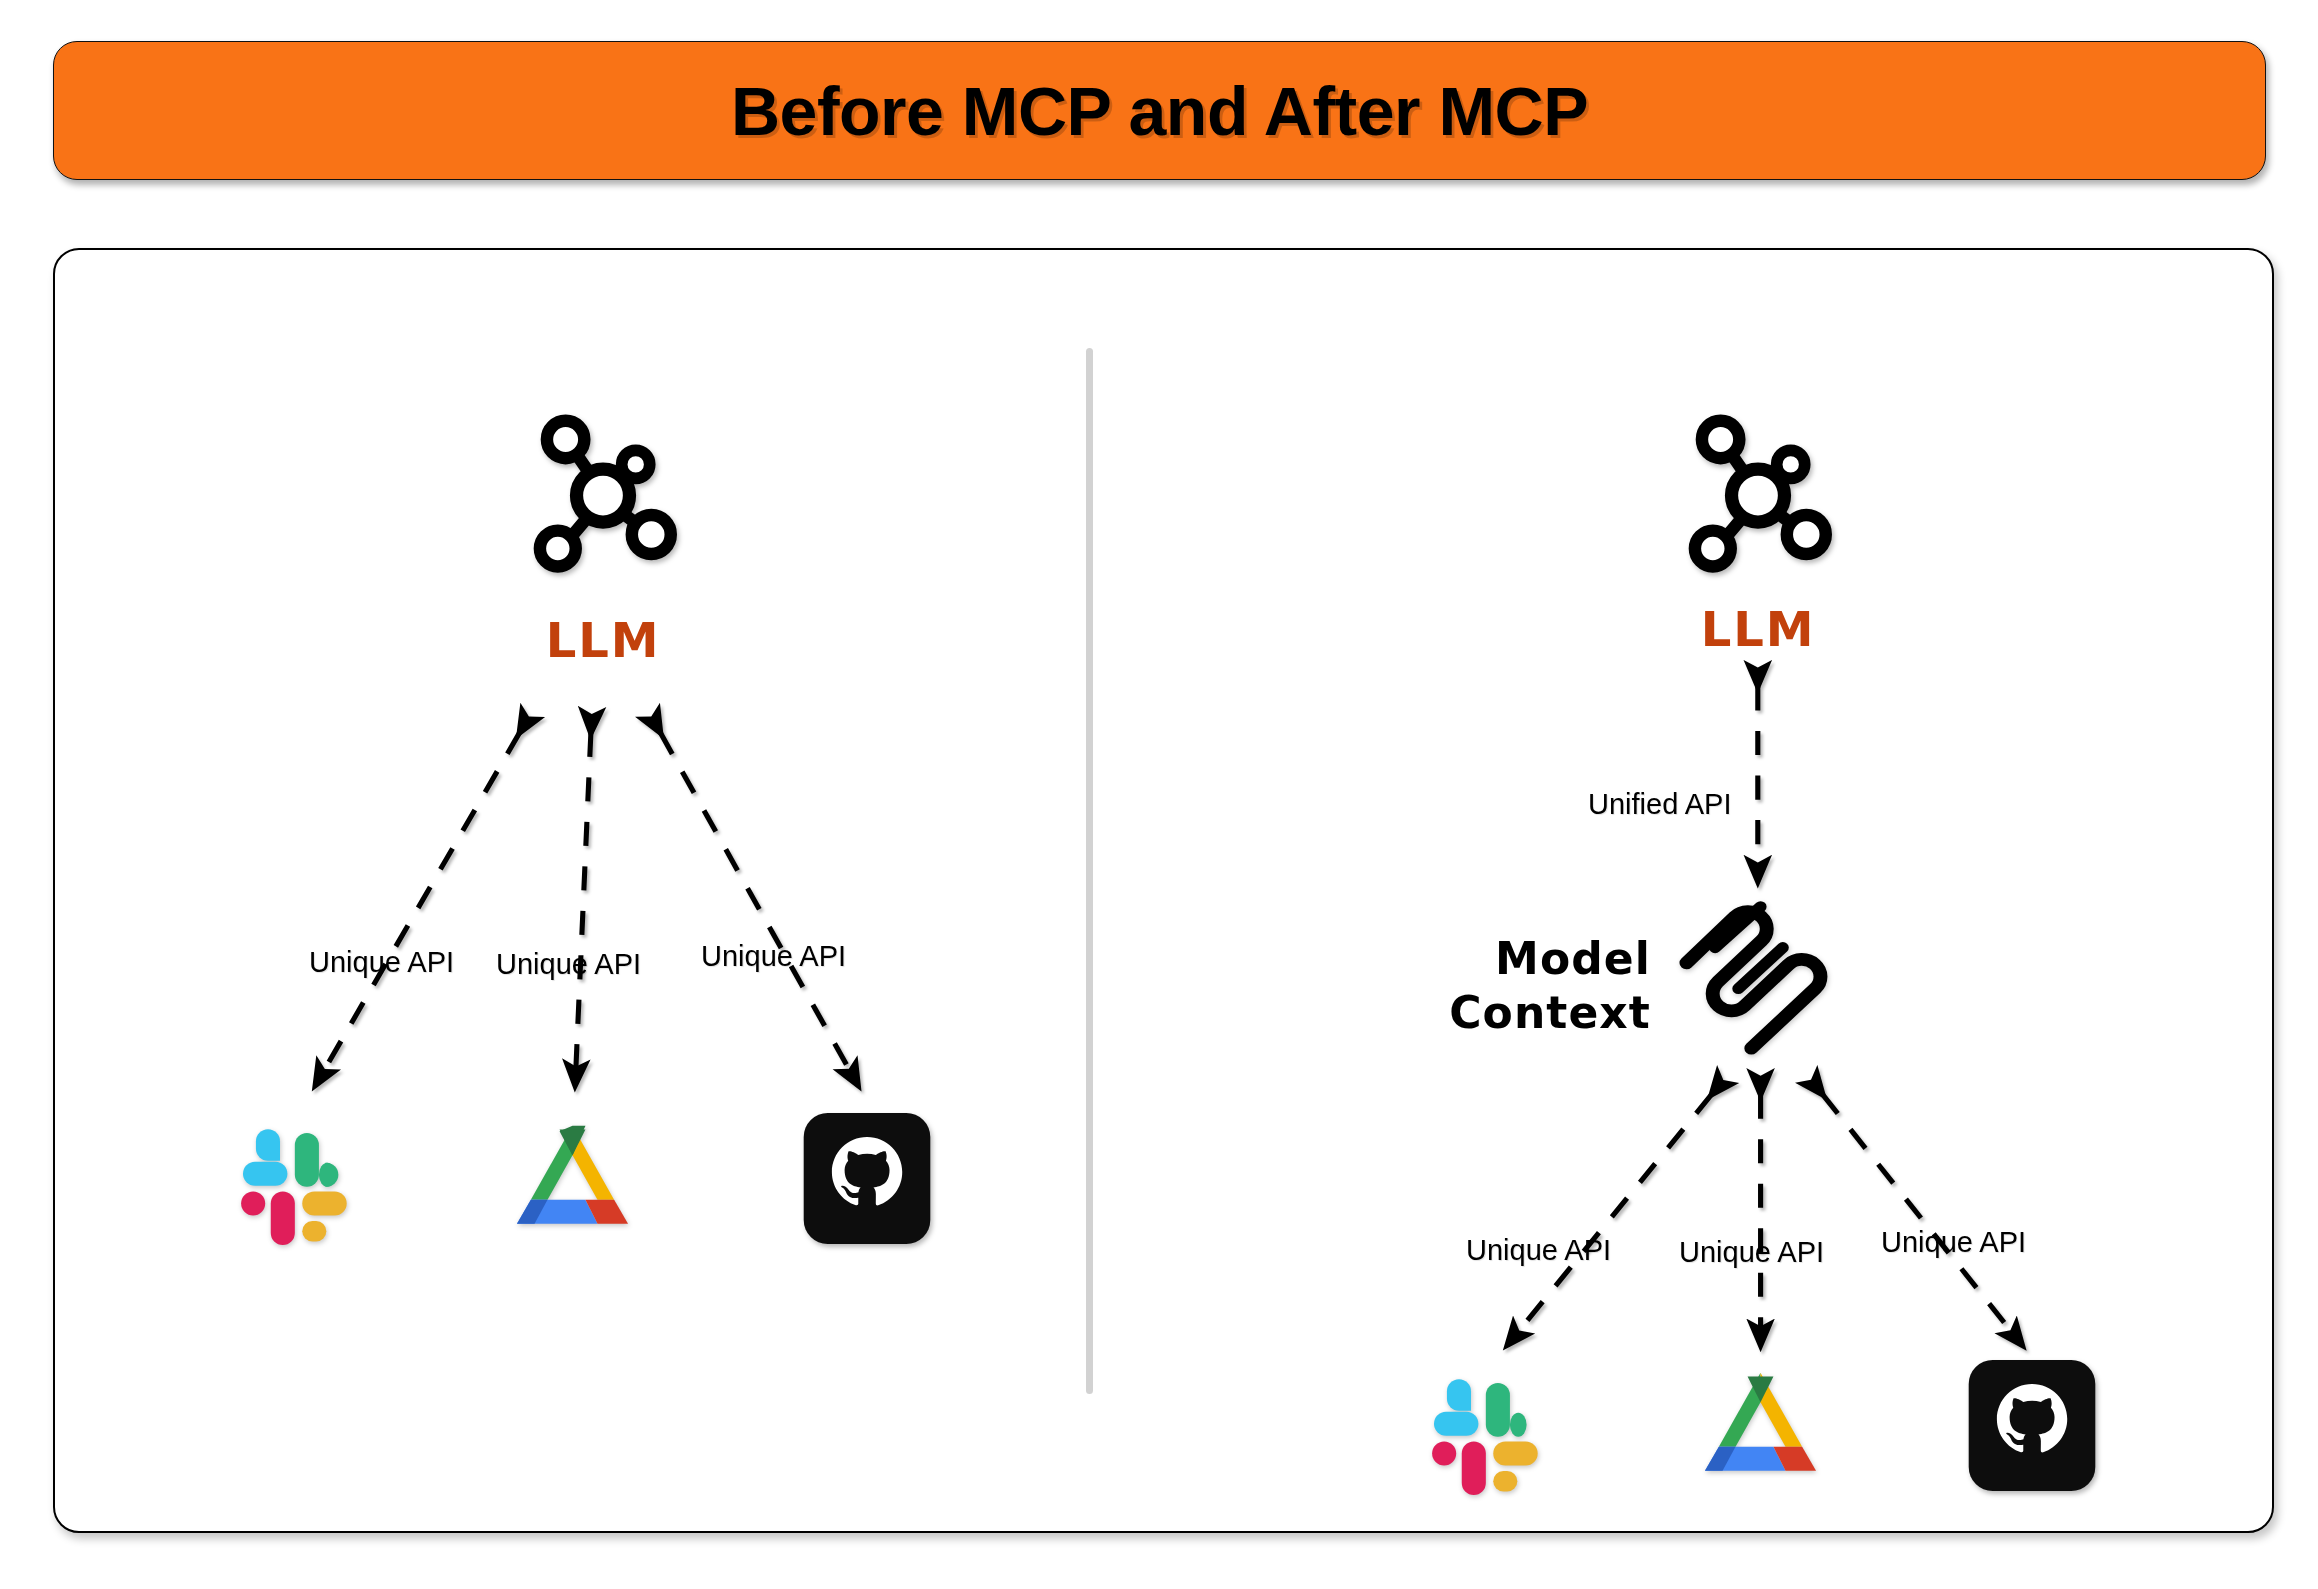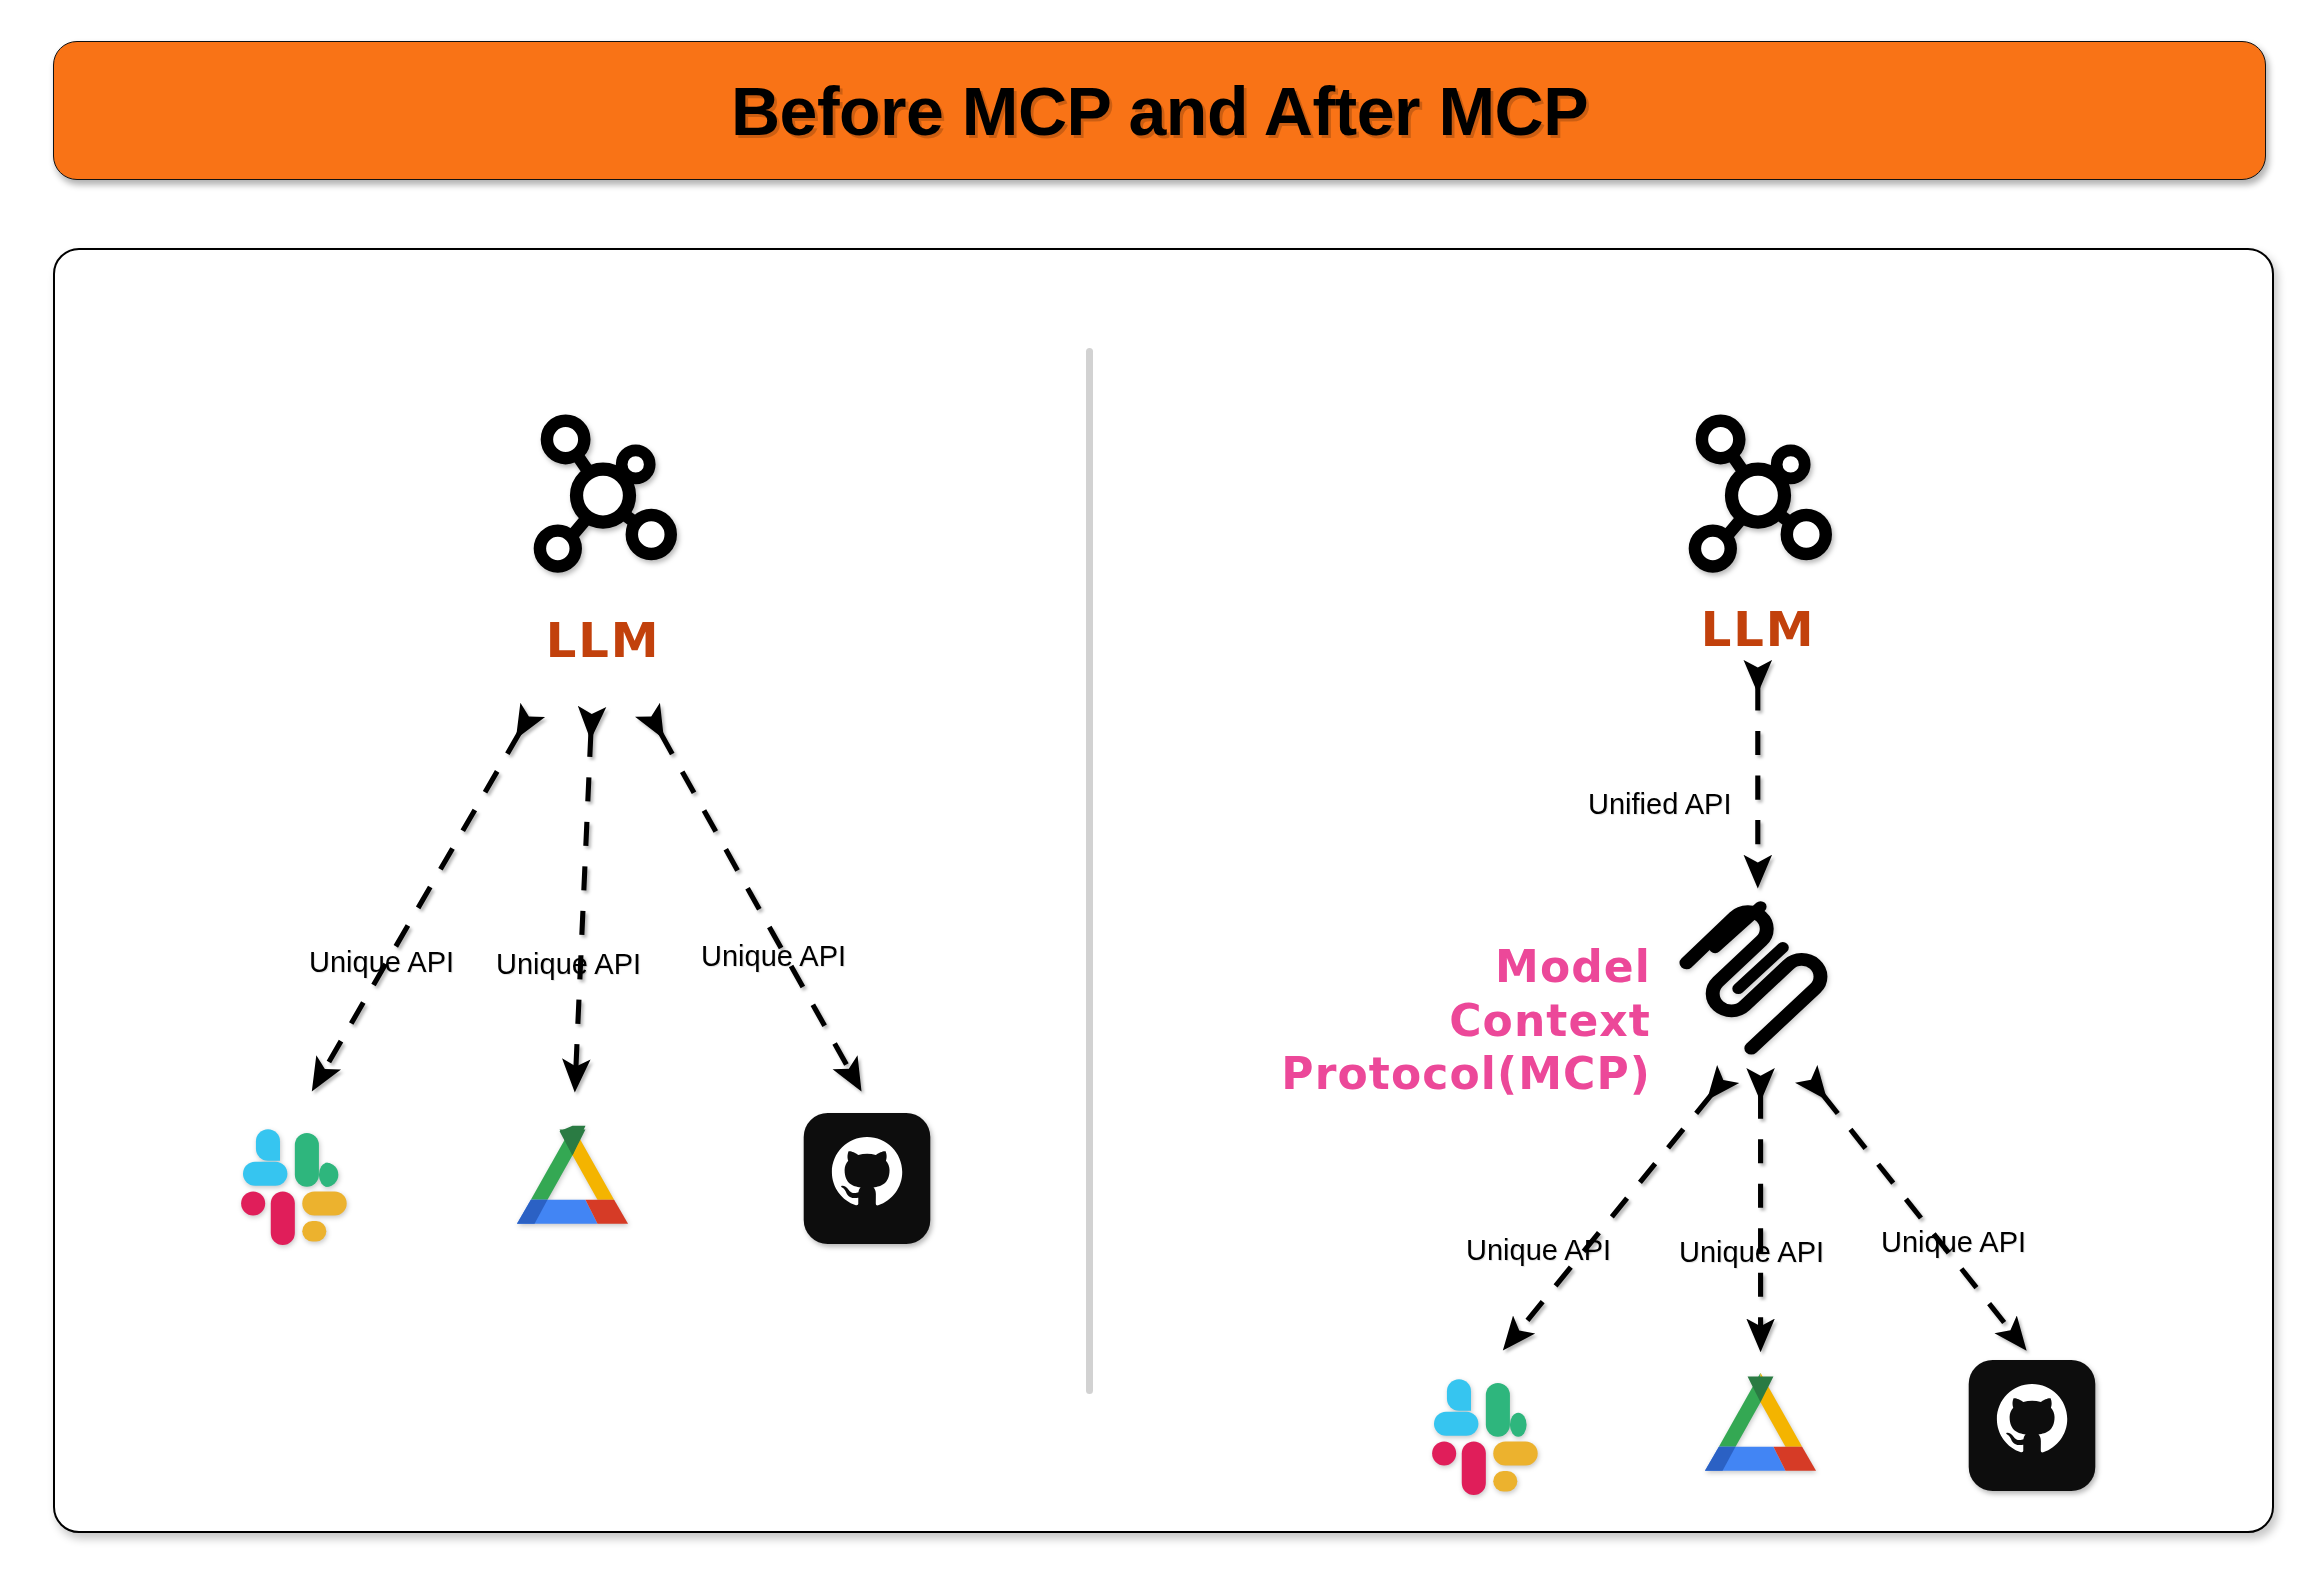--- a/index.html
+++ b/index.html
@@ -82,24 +82,23 @@
     color: #c2410c;
     text-align: center;
     letter-spacing: 1.9px;
   }
 
   .mcp-caption {
     font-size: 44px;
     line-height: 1.22;
     font-family: "DejaVu Sans", sans-serif;
     font-weight: bold;
-    color: #ec4899;
+    color: #000000;
     text-align: right;
     letter-spacing: 1.1px;
-    margin-top: 8px;
   }
 
   svg { display: block; overflow: visible; }
 
   .drop { filter: drop-shadow(2.8px 3.7px 2.8px rgba(0,0,0,0.28)); }
   .drop-soft { filter: drop-shadow(1.9px 2.8px 2.8px rgba(0,0,0,0.22)); }
 
   #arrow-layer {
     position: absolute;
     left: 0; top: 0;
@@ -220,21 +219,20 @@
     </g>
   </svg>
 </div>
 
 <div class="node llm-caption" style="left:1633px; top:601px; width:250px;">LLM</div>
 
 <div class="node label-sans" style="left:1588px; top:788px;">Unified API</div>
 
 <div class="node mcp-caption" style="left:1280px; top:932px; width:371px;">
   <div>Model Context</div>
-  <div>Protocol(MCP)</div>
 </div>
 
 <div class="node" style="left:1677px; top:911px;">
   <svg class="drop-soft" width="156" height="139" viewBox="0 0 168 150" xmlns="http://www.w3.org/2000/svg">
     <g fill="none" stroke="#000" stroke-linecap="round" stroke-linejoin="round">
       <path d="M8 74 L60 20 a20 20 0 0 1 29 28 L42 96 a20 20 0 0 0 29 28 L118 76 a20 20 0 0 1 29 28 L78 174" stroke-width="15" transform="translate(2,-12) scale(1,0.92)"></path>
       <path d="M39 56 L88 8" stroke-width="13" transform="translate(2,-12) scale(1,0.92)"></path>
       <path d="M64 104 L112 56" stroke-width="13" transform="translate(2,-12) scale(1,0.92)"></path>
     </g>
   </svg>

